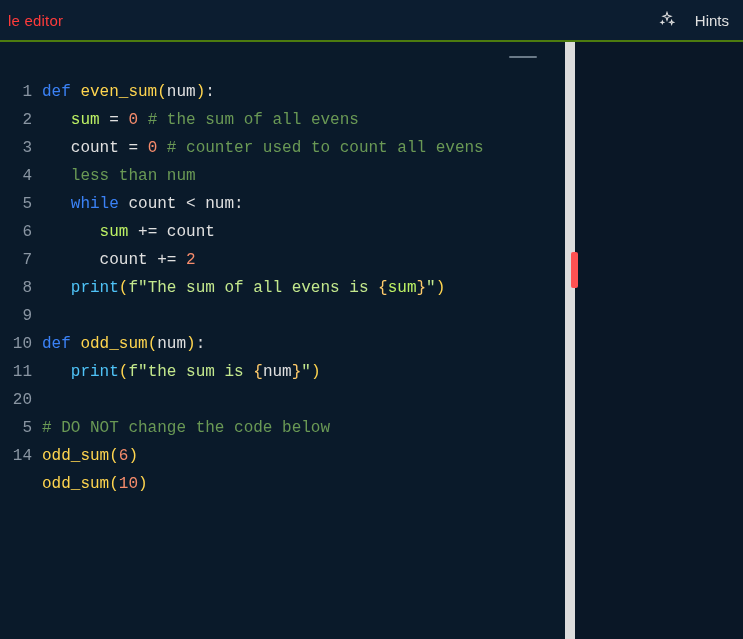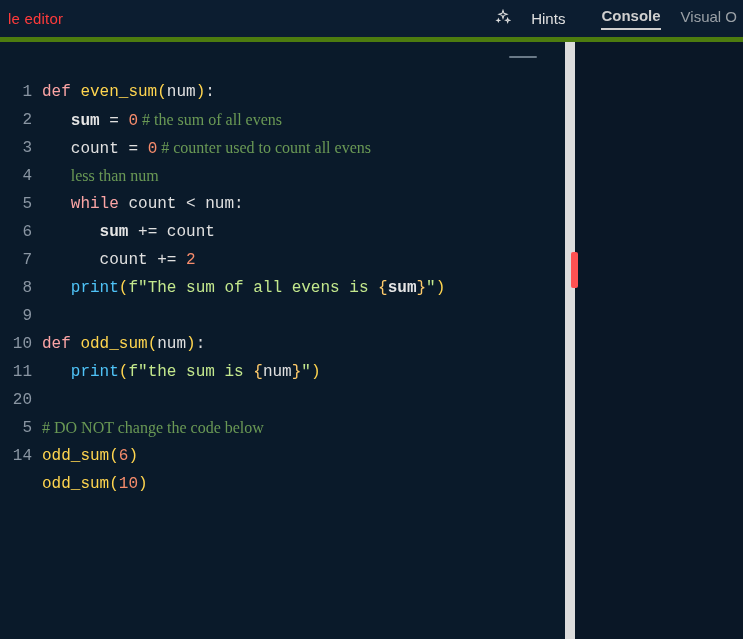--- a/index.html
+++ b/index.html
@@ -8,21 +8,21 @@
     background: #0a1a2a;
     font-family: "Segoe UI", Arial, sans-serif;
     color: #d0d0d0;
     position: relative;
   }
   .topbar {
     height: 42px;
     display: flex;
     align-items: center;
     padding-left: 8px;
-    border-bottom: 5px solid #4d7c0f;
+    border-bottom: 2px solid #4d7c0f;
     background: #0c1d30;
   }
   .editor-tab {
     color: #ff3b3b;
     font-size: 15px;
     font-weight: 500;
     letter-spacing: 0.2px;
   }
   .spacer { flex: 1; }
   .hints-btn {
@@ -86,31 +86,31 @@
   }
   .code {
     flex: 1;
     font-family: Consolas, "Courier New", monospace;
     font-size: 16px;
     line-height: 28px;
     white-space: pre;
     color: #d8d8d8;
   }
   .code .row { height: 28px; }
-  .tok-kw   { color: #fca5a5; }
+  .tok-kw   { color: #3b82f6; }
   .tok-fn   { color: #FFD54F; }
   .tok-builtin { color: #4FC3F7; }
   .tok-op   { color: #e0e0e0; }
   .tok-num  { color: #F78C6C; }
-  .tok-cmt  { color: #6A9955; font-family: Liberation Serif, serif; }
+  .tok-cmt  { color: #6A9955; }
   .tok-fstr { color: #C3E88D; }
   .tok-fint { color: #FFCB6B; }
   .tok-par  { color: #FFD54F; }
   .tok-punc { color: #d8d8d8; }
-  .tok-sum  { color: #e5e5e5; font-weight: bold; }
+  .tok-sum  { color: #bef264; }
   .tok-id   { color: #e0e0e0; font-weight: 500; }
 
   .divider {
     flex: 0 0 10px;
     background: #dcdcdc;
     box-shadow: -1px 0 0 #22344a, 1px 0 0 #22344a;
     cursor: col-resize;
   }
   .right-pane {
     flex: 1;
@@ -134,24 +134,20 @@
   <div class="editor-tab">le editor</div>
   <div class="spacer"></div>
   <div class="hints-btn">
     <span>
       <svg viewBox="0 0 24 24">
           <path d="M12 2l1.5 4.5L18 8l-4.5 1.5L12 14l-1.5-4.5L6 8l4.5-1.5L12 2zM19 14l.8 2.2L22 17l-2.2.8L19 20l-.8-2.2L16 17l2.2-.8L19 14zM5 15l.6 1.6L7 17l-1.4.6L5 19l-.6-1.4L3 17l1.4-.4L5 15z"></path>
         </svg>
     </span>
     <span>Hints</span>
   </div>
-  <div class="tab-group">
-    <div class="tab active">Console</div>
-    <div class="tab inactive">Visual O</div>
-  </div>
 </div>
 
 <div class="workspace">
   <div class="editor-pane">
     <div class="collapse-dash"></div>
     <div class="gutter" id="gutter">
         <div>1</div>
         <div>2</div>
         <div>3</div>
         <div></div>

